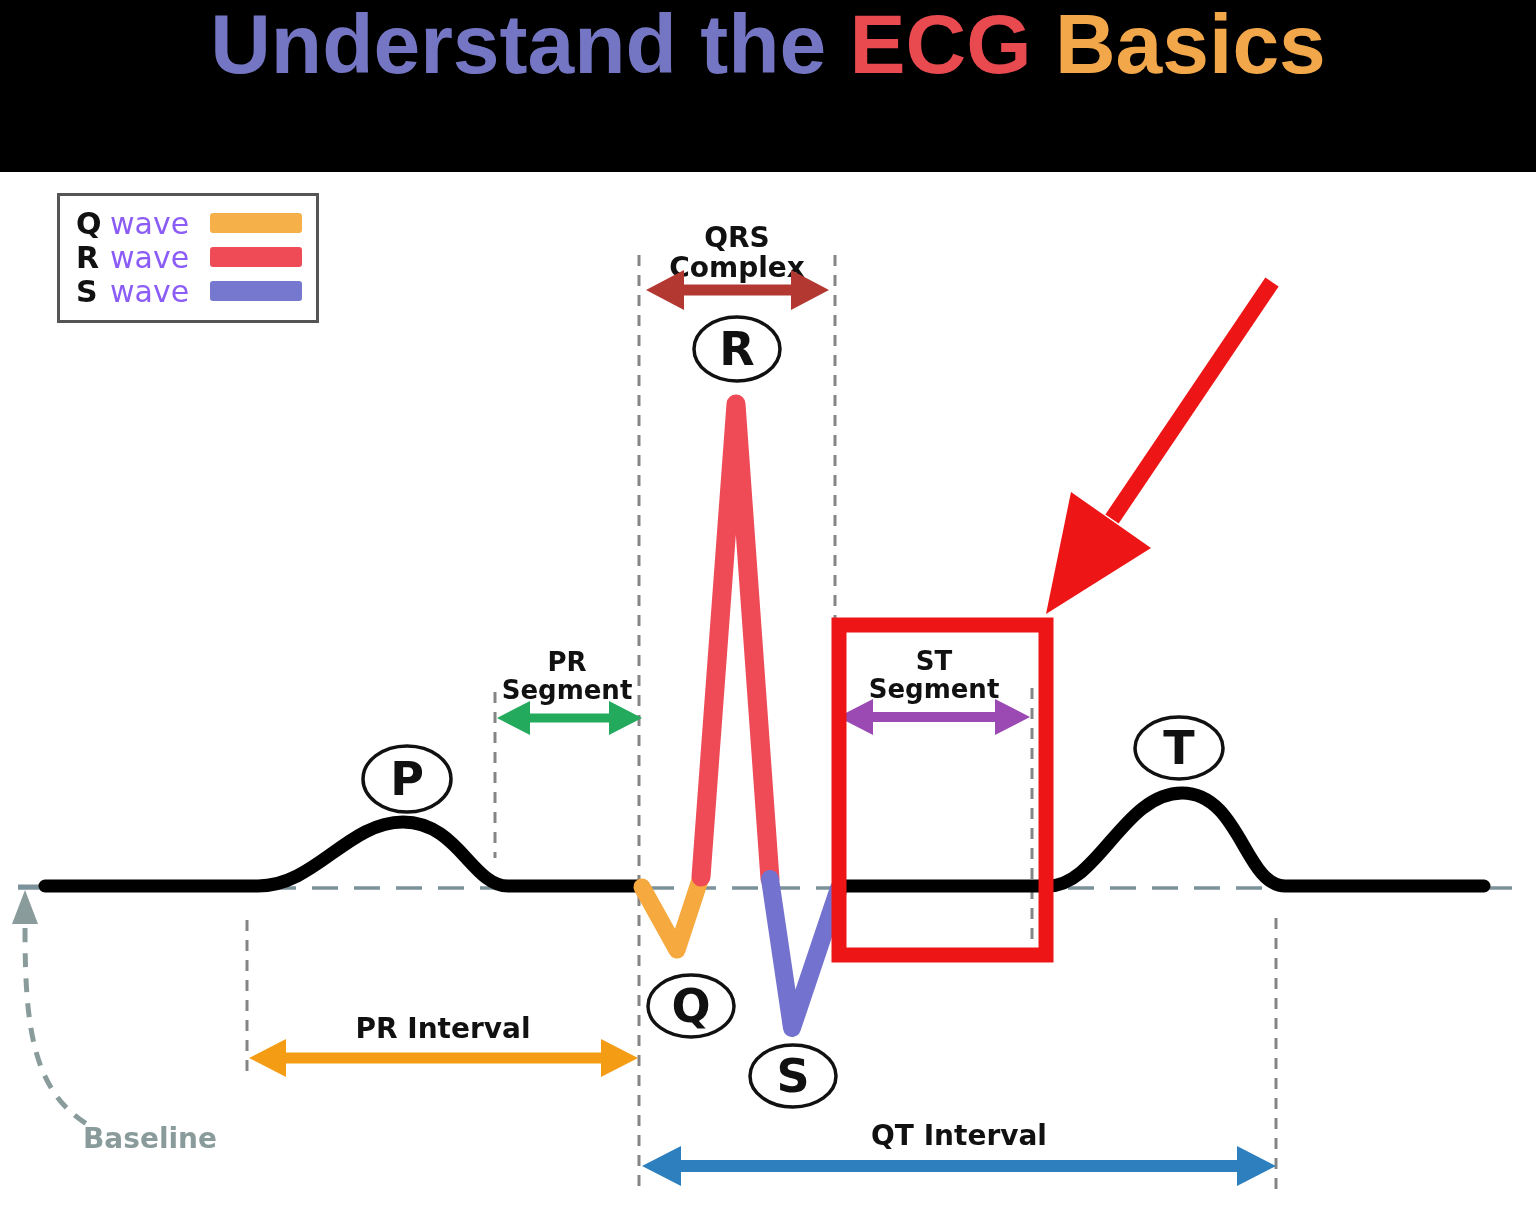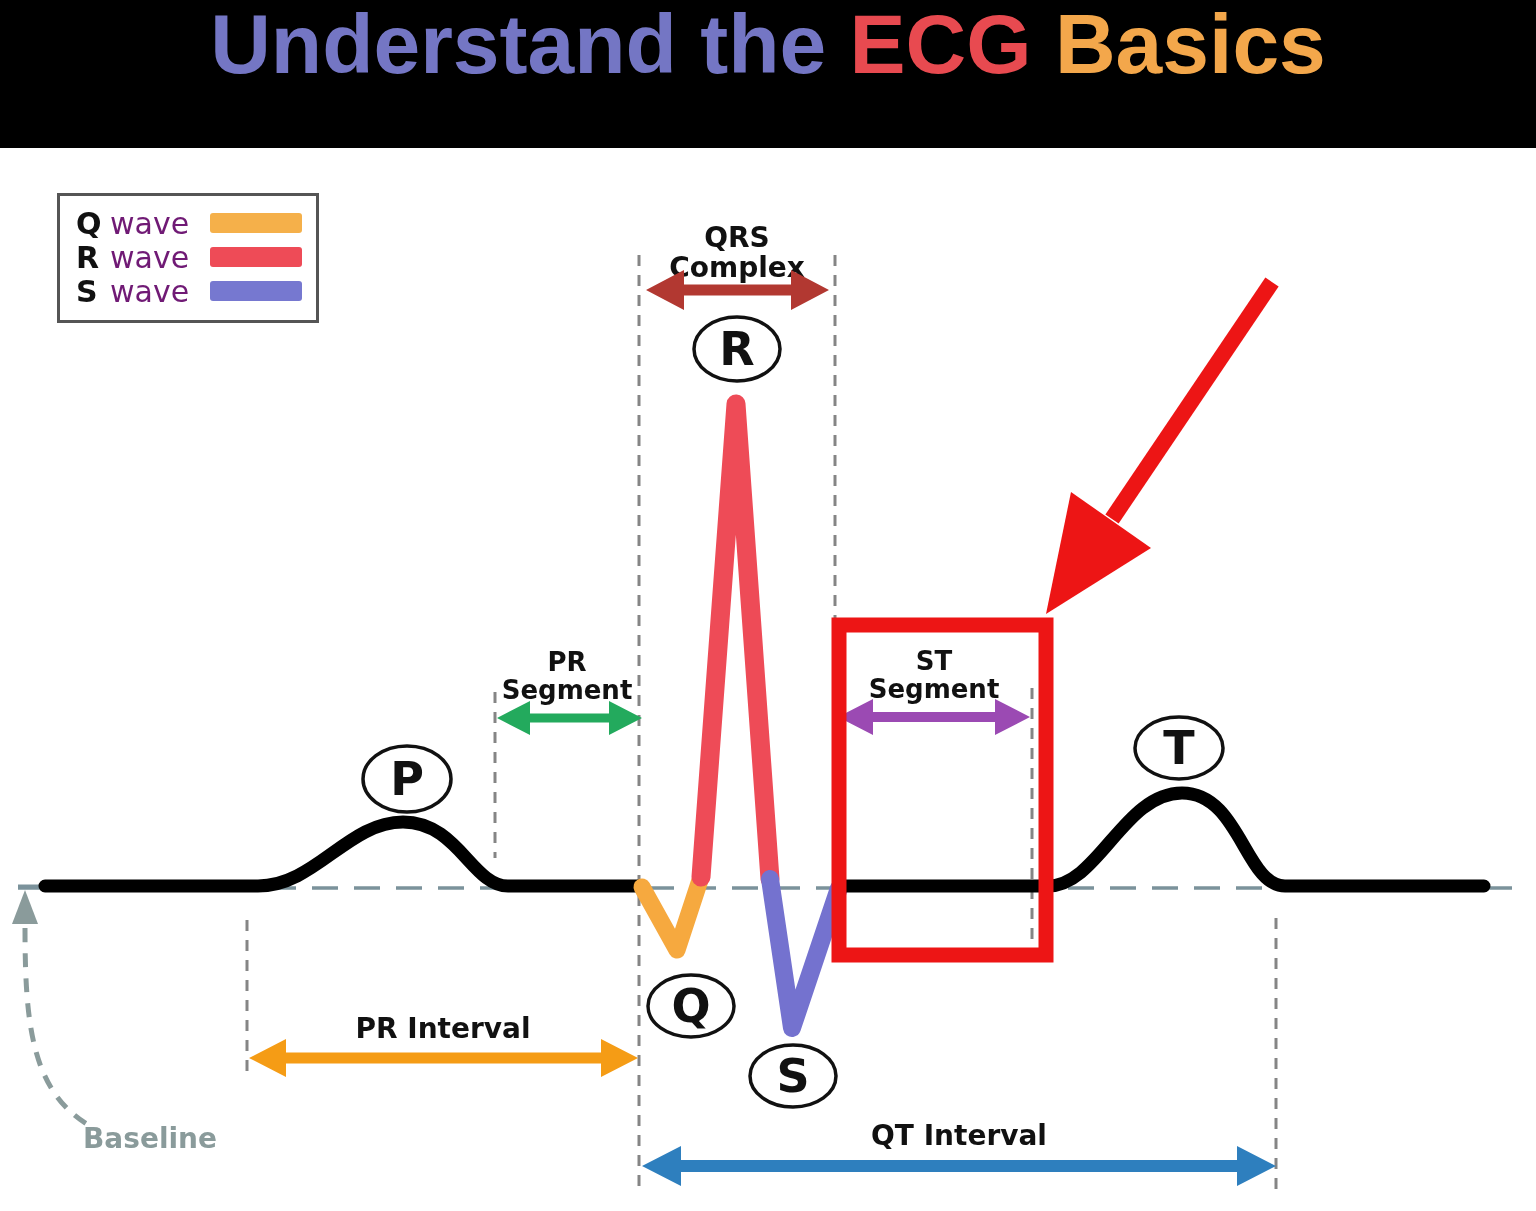--- a/index.html
+++ b/index.html
@@ -1,29 +1,29 @@
 <!DOCTYPE html>
 <html><head>
 <meta charset="utf-8">
 <style>
   html,body{margin:0;padding:0;background:#ffffff;}
   .page{position:relative;width:1536px;height:1211px;background:#ffffff;overflow:hidden;
         font-family:"DejaVu Sans","Liberation Sans",sans-serif;}
-  .header{position:absolute;left:0;top:0;width:1536px;height:148px;background:#000000;text-decoration:underline;}
+  .header{position:absolute;left:0;top:0;width:1536px;height:172px;background:#000000;text-decoration:underline;}
   .title{position:absolute;left:0;top:-6px;width:1536px;text-align:center;
          font-size:84px;font-weight:bold;letter-spacing:0px;white-space:pre;
          font-family:"Liberation Sans","DejaVu Sans",sans-serif;line-height:100px;}
   .title .t1{color:#7476c4;}
   .title .t2{color:#e84a50;}
   .title .t3{color:#f3a74b;}
   .legend{position:absolute;left:57px;top:193px;width:226px;background:#ffffff;
           border:3px solid #555555;padding:10px 14px 12px 16px;z-index:5;}
   .legend-row{display:flex;align-items:center;height:34px;}
   .legend-letter{font-weight:bold;font-size:30px;color:#111111;width:34px;}
-  .legend-word{font-size:30px;color:#701a75;flex:1;}
+  .legend-word{font-size:30px;color:#8b5cf6;flex:1;}
   .legend-swatch{width:92px;height:20px;border-radius:3px;}
   svg{position:absolute;left:0;top:0;}
   text{font-family:"DejaVu Sans","Liberation Sans",sans-serif;}
   .lbl{font-weight:bold;fill:#111111;}
   .circ-letter{font-weight:bold;fill:#111111;}
 </style>
 </head>
 <body>
 
 <div class="page">

